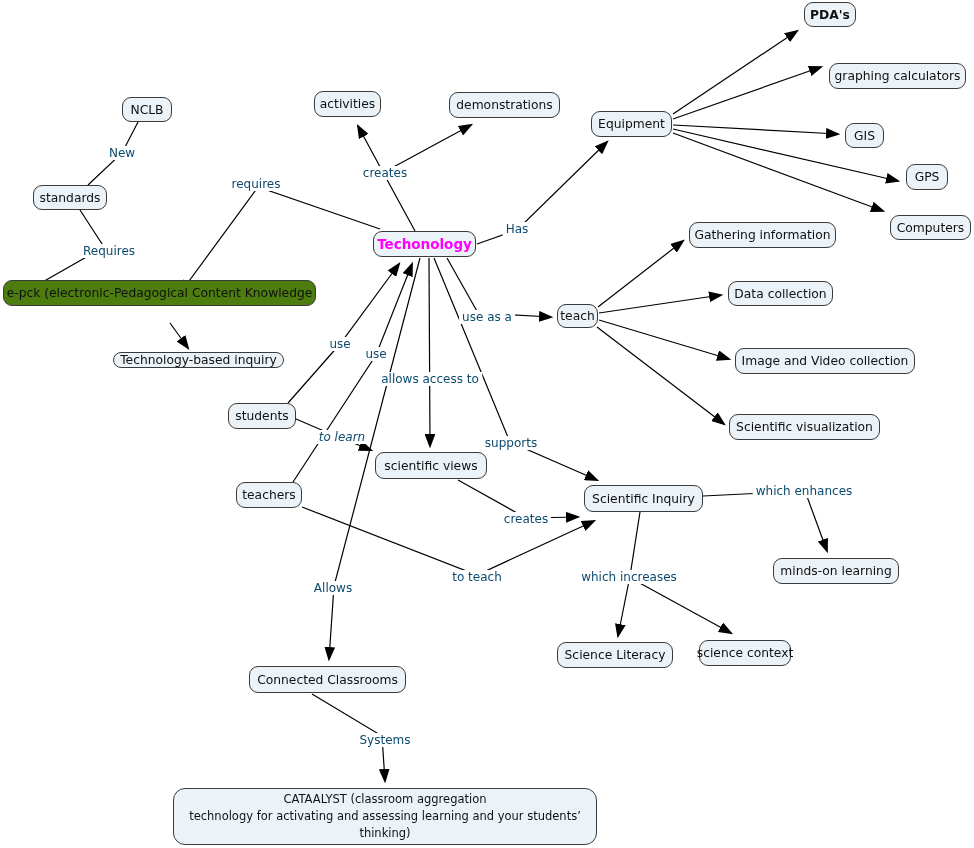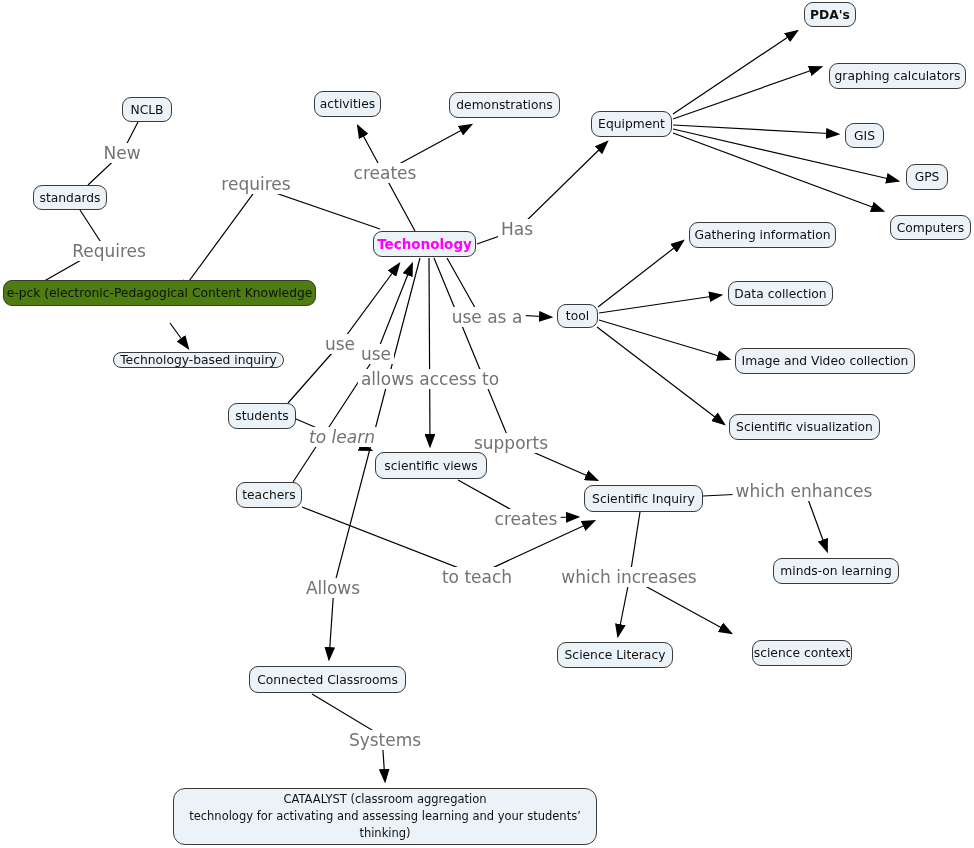--- a/index.html
+++ b/index.html
@@ -14,21 +14,21 @@
     background:#ecf3f8;border:1px solid #3a3a3a;border-radius:9px;
     font-size:12.3px;color:#111;white-space:nowrap;z-index:3;
   }
   .node.accent{color:#ff00ff;font-weight:bold;font-size:13.5px;}
   .node.multiline{
     white-space:pre-line;text-align:center;line-height:1.45;
     font-size:11.5px;border-radius:12px;
   }
   .edge-label{
     position:absolute;transform:translate(-50%,-50%);
-    background:#ffffff;padding:0 3px;font-size:17px;color:#737373;
+    background:#ffffff;padding:0 3px;font-size:12px;color:#0c4a6e;
     white-space:nowrap;z-index:2;
   }
 </style>
 </head>
 <body>
 
 <div id="canvas">
   <svg id="edge-layer" viewBox="0 0 974 848" xmlns="http://www.w3.org/2000/svg">
     <defs>
       <marker id="arrowhead" viewBox="0 0 12 9" markerWidth="12" markerHeight="9" refX="10" refY="4.5" orient="auto">
@@ -97,26 +97,26 @@
       <div class="node" style="left: 804px; top: 2px; width: 52px; height: 25px; background: rgb(236, 243, 248); border-color: rgb(58, 58, 58); font-weight: bold;">PDA's</div>
       <div class="node" style="left: 829px; top: 63px; width: 137px; height: 26px; background: rgb(236, 243, 248); border-color: rgb(58, 58, 58);">graphing calculators</div>
       <div class="node" style="left: 845px; top: 123px; width: 39px; height: 25px; background: rgb(236, 243, 248); border-color: rgb(58, 58, 58);">GIS</div>
       <div class="node" style="left: 906px; top: 164px; width: 42px; height: 26px; background: rgb(236, 243, 248); border-color: rgb(58, 58, 58);">GPS</div>
       <div class="node" style="left: 890px; top: 215px; width: 81px; height: 25px; background: rgb(236, 243, 248); border-color: rgb(58, 58, 58);">Computers</div>
       <div class="node accent" style="left: 373px; top: 231px; width: 103px; height: 26px; background: rgb(236, 243, 248); border-color: rgb(58, 58, 58); color: rgb(255, 0, 255);">Techonology</div>
       <div class="node" style="left: 689px; top: 222px; width: 147px; height: 26px; background: rgb(236, 243, 248); border-color: rgb(58, 58, 58);">Gathering information</div>
       <div class="node" style="left: 728px; top: 281px; width: 105px; height: 25px; background: rgb(236, 243, 248); border-color: rgb(58, 58, 58);">Data collection</div>
       <div class="node" style="left: 735px; top: 348px; width: 180px; height: 26px; background: rgb(236, 243, 248); border-color: rgb(58, 58, 58);">Image and Video collection</div>
       <div class="node" style="left: 729px; top: 414px; width: 151px; height: 26px; background: rgb(236, 243, 248); border-color: rgb(58, 58, 58);">Scientific visualization</div>
-      <div class="node" style="left: 557px; top: 304px; width: 41px; height: 24px; background: rgb(236, 243, 248); border-color: rgb(58, 58, 58);">tool</div>
+      <div class="node" style="left: 557px; top: 304px; width: 41px; height: 24px; background: rgb(236, 243, 248); border-color: rgb(58, 58, 58);">teach</div>
       <div class="node" style="left: 228px; top: 403px; width: 68px; height: 26px; background: rgb(236, 243, 248); border-color: rgb(58, 58, 58);">students</div>
       <div class="node" style="left: 236px; top: 482px; width: 66px; height: 26px; background: rgb(236, 243, 248); border-color: rgb(58, 58, 58);">teachers</div>
       <div class="node" style="left: 375px; top: 452px; width: 112px; height: 27px; background: rgb(236, 243, 248); border-color: rgb(58, 58, 58);">scientific views</div>
       <div class="node" style="left: 584px; top: 485px; width: 119px; height: 27px; background: rgb(236, 243, 248); border-color: rgb(58, 58, 58);">Scientific Inquiry</div>
       <div class="node" style="left: 773px; top: 558px; width: 126px; height: 26px; background: rgb(236, 243, 248); border-color: rgb(58, 58, 58);">minds-on learning</div>
       <div class="node" style="left: 557px; top: 642px; width: 116px; height: 26px; background: rgb(236, 243, 248); border-color: rgb(58, 58, 58);">Science Literacy</div>
-      <div class="node" style="left: 752px; top: 640px; width: 100px; height: 26px; background: rgb(236, 243, 248); border-color: rgb(58, 58, 58);">science context</div>
+      <div class="node" style="left: 699px; top: 640px; width: 92px; height: 26px; background: rgb(236, 243, 248); border-color: rgb(58, 58, 58);">science context</div>
       <div class="node" style="left: 249px; top: 666px; width: 157px; height: 27px; background: rgb(236, 243, 248); border-color: rgb(58, 58, 58);">Connected Classrooms</div>
       <div class="node multiline" style="left: 173px; top: 788px; width: 424px; height: 57px; background: rgb(236, 243, 248); border-color: rgb(58, 58, 58);">CATAALYST (classroom aggregation
 technology for activating and assessing learning and your students’
 thinking)</div>
     </div>
 </div>
 
 </body></html>

